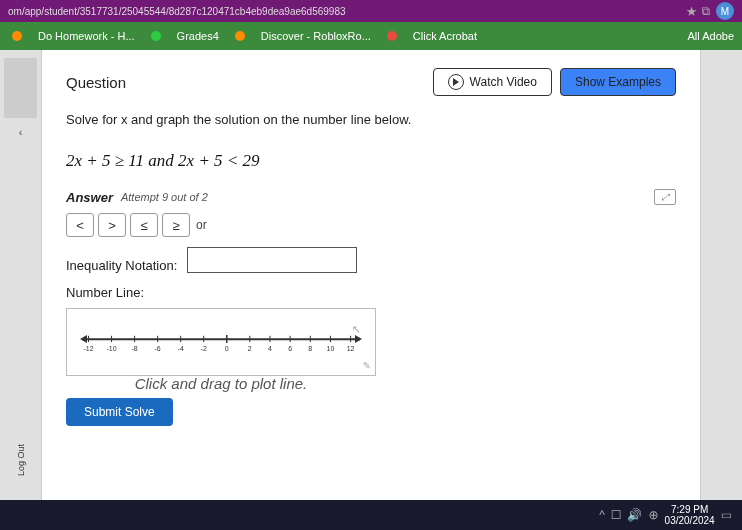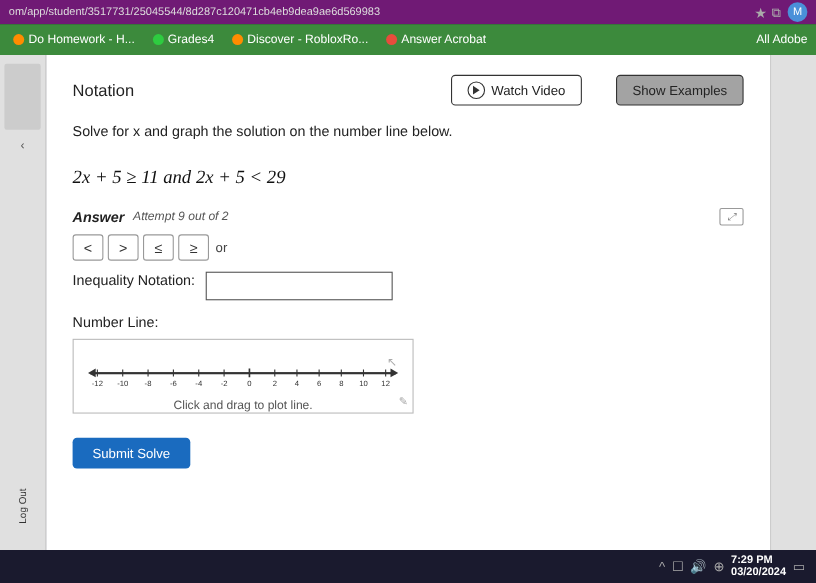--- a/index.html
+++ b/index.html
@@ -39,21 +39,21 @@
       background: #3c8a3c;
       height: 28px;
       display: flex;
       align-items: center;
       padding: 0 8px;
       gap: 8px;
       font-size: 11px;
       color: white;
     }
     .bookmarks-bar .bm-item {
-      display: flex; align-items: center; gap: 4px;
+      display: flex; align-items: center; gap: 16px;
       cursor: pointer; padding: 2px 4px; border-radius: 3px;
     }
     .bm-dot { width: 10px; height: 10px; border-radius: 50%; }
     .bm-green { background: #2ecc40; }
     .bm-orange { background: #ff8c00; }
     .bm-red { background: #e74c3c; }
     .bm-right { margin-left: auto; font-size: 11px; }
 
     
     .page-wrapper {
@@ -97,27 +97,26 @@
     }
     .btn-watch-video .play-triangle {
       width: 0; height: 0;
       border-top: 4px solid transparent;
       border-bottom: 4px solid transparent;
       border-left: 6px solid #333;
       margin-left: 1px;
     }
     .btn-show-examples {
       border: 1.5px solid #333;
-      background: #a3a3a3;
+      background: #3b82f6;
       padding: 5px 14px;
       border-radius: 4px;
       font-size: 12px;
       cursor: pointer;
       color: #222;
-      margin-left: 23px;
     }
 
     
     .instruction {
       font-size: 13px;
       color: #222;
       margin-bottom: 24px;
     }
 
     
@@ -167,21 +166,21 @@
       border-radius: 3px;
       font-size: 13px;
       cursor: pointer;
       display: flex; align-items: center; justify-content: center;
       color: #333;
     }
     .or-text { font-size: 12px; color: #444; margin-left: 2px; }
 
     
     .inequality-row {
-      display: flex; align-items: flex-start; gap: 10px;
+      display: flex; align-items: flex-end; gap: 10px;
       margin-bottom: 12px;
     }
     .inequality-label { font-size: 13px; color: #222; }
     .inequality-input {
       border: 1.5px solid #555;
       padding: 4px 8px;
       width: 170px;
       height: 26px;
       font-size: 13px;
       outline: none;
@@ -226,23 +225,24 @@
     .nl-arrow-left {
       position: absolute;
       left: 3px; top: 50%;
       transform: translateY(-50%);
       width: 0; height: 0;
       border-top: 4px solid transparent;
       border-bottom: 4px solid transparent;
       border-right: 7px solid #333;
     }
     .nl-click-text {
-      font-size: 11px; color: #555;
+      font-size: 15px; color: #555;
       text-align: center;
-      margin-top: 4px;
+      margin-top: 16px;
+      font-style: italic;
     }
     .nl-cursor-icon {
       position: absolute;
       right: 4px; top: 4px;
       font-size: 11px; color: #aaa;
     }
 
     
     .submit-btn {
       background: #1a6bbf;
@@ -261,21 +261,21 @@
       bottom: 0; left: 0; right: 0;
       height: 30px;
       background: #1a1a2e;
       display: flex;
       align-items: center;
       justify-content: flex-end;
       padding: 0 10px;
       gap: 6px;
     }
     .taskbar-time {
-      color: white; font-size: 10px; text-align: left; font-weight: bold;
+      color: white; font-size: 10px; text-align: center;
     }
     .taskbar-icon { color: #aaa; font-size: 12px; }
 
     
     .left-panel {
       position: absolute;
       left: 0; top: 50px; bottom: 30px;
       width: 42px;
       background: #e0e0e0;
       border-right: 1px solid #ccc;
@@ -309,21 +309,21 @@
   <div class="bm-item">
     <div class="bm-dot bm-green"></div>
     <span>Grades4</span>
   </div>
   <div class="bm-item">
     <div class="bm-dot bm-orange"></div>
     <span>Discover - RobloxRo...</span>
   </div>
   <div class="bm-item">
     <div class="bm-dot bm-red"></div>
-    <span>Answer Acrobat</span>
+    <span>Click Acrobat</span>
   </div>
   <div class="bm-right">
     <span>All Adobe</span>
   </div>
 </div>
 
 <div class="left-panel">
   <div style="padding: 8px 4px; font-size:9px; color:#555; display:flex; flex-direction:column; gap:4px;">
     <div style="height:60px; background:#ccc; border-radius:2px; margin-bottom:4px;"></div>
     <div style="text-align:center; font-size:11px; color:#555; cursor:pointer;">‹</div>
@@ -332,21 +332,21 @@
     <span style="font-size:9px; color:#333; writing-mode:vertical-rl; transform:rotate(180deg); cursor:pointer;">Log Out</span>
   </div>
 </div>
 
 <div class="right-panel"></div>
 
 <div class="page-wrapper">
 
   
   <div class="question-header">
-    <span class="question-label">Notation</span>
+    <span class="question-label">Question</span>
     <div class="header-buttons">
       <button class="btn-watch-video">
         <div class="play-circle">
           <div class="play-triangle"></div>
         </div>
         <span>Watch Video</span>
       </button>
       <button class="btn-show-examples">
         <span>Show Examples</span>
       </button>

